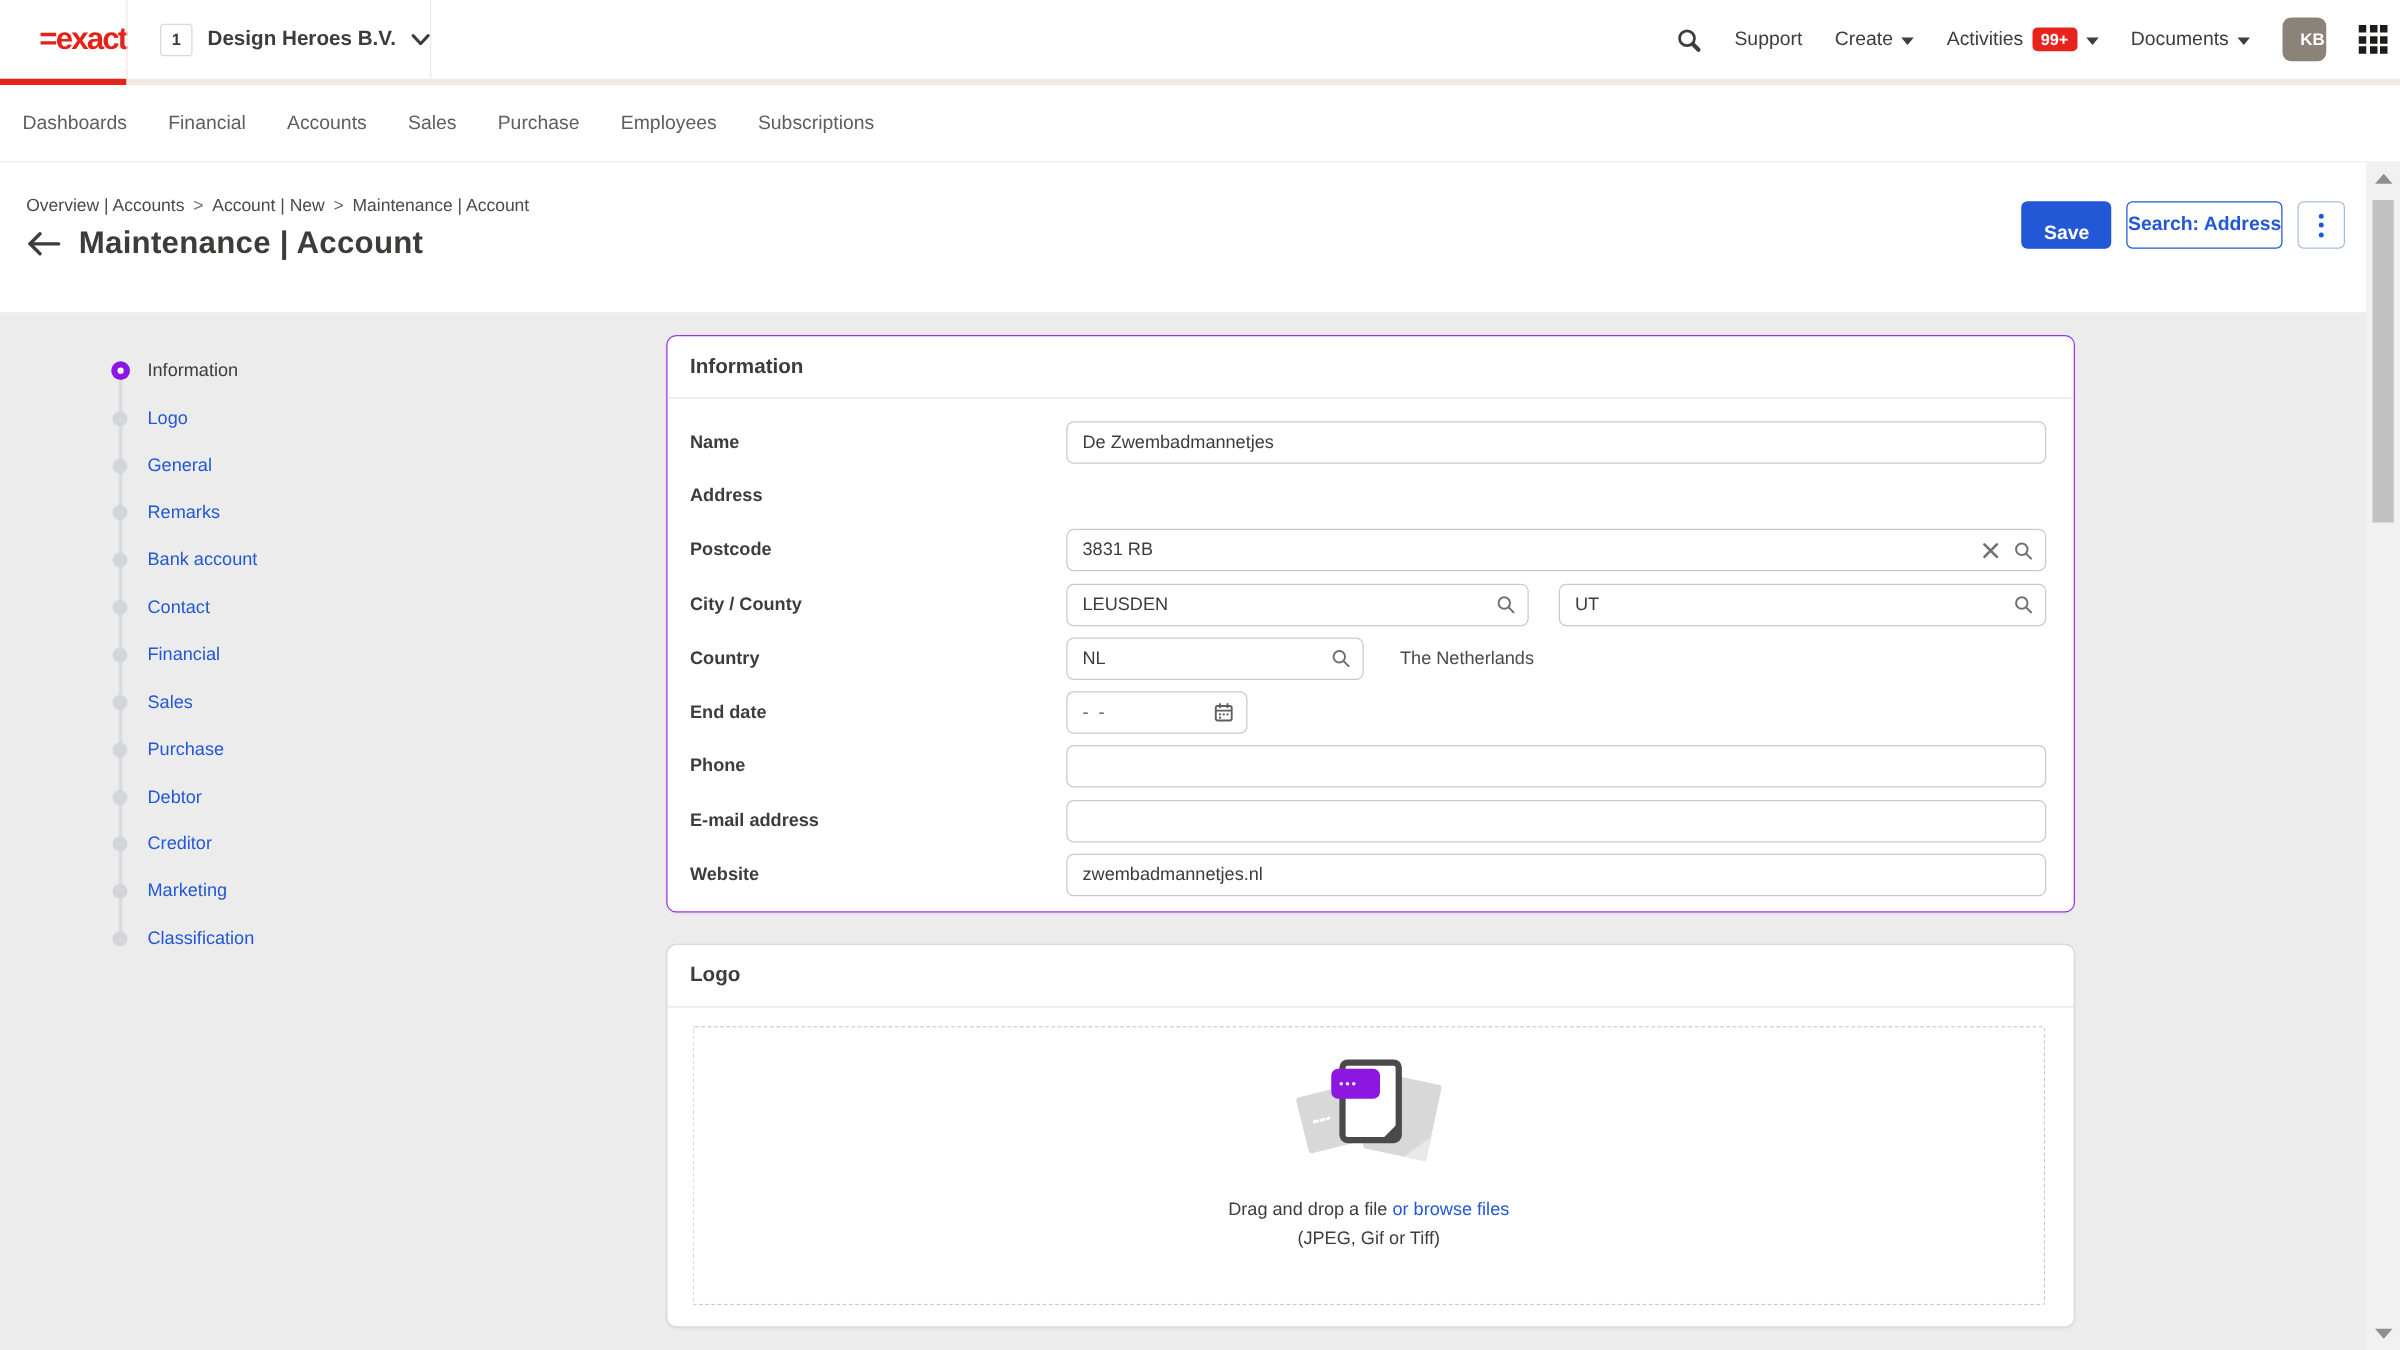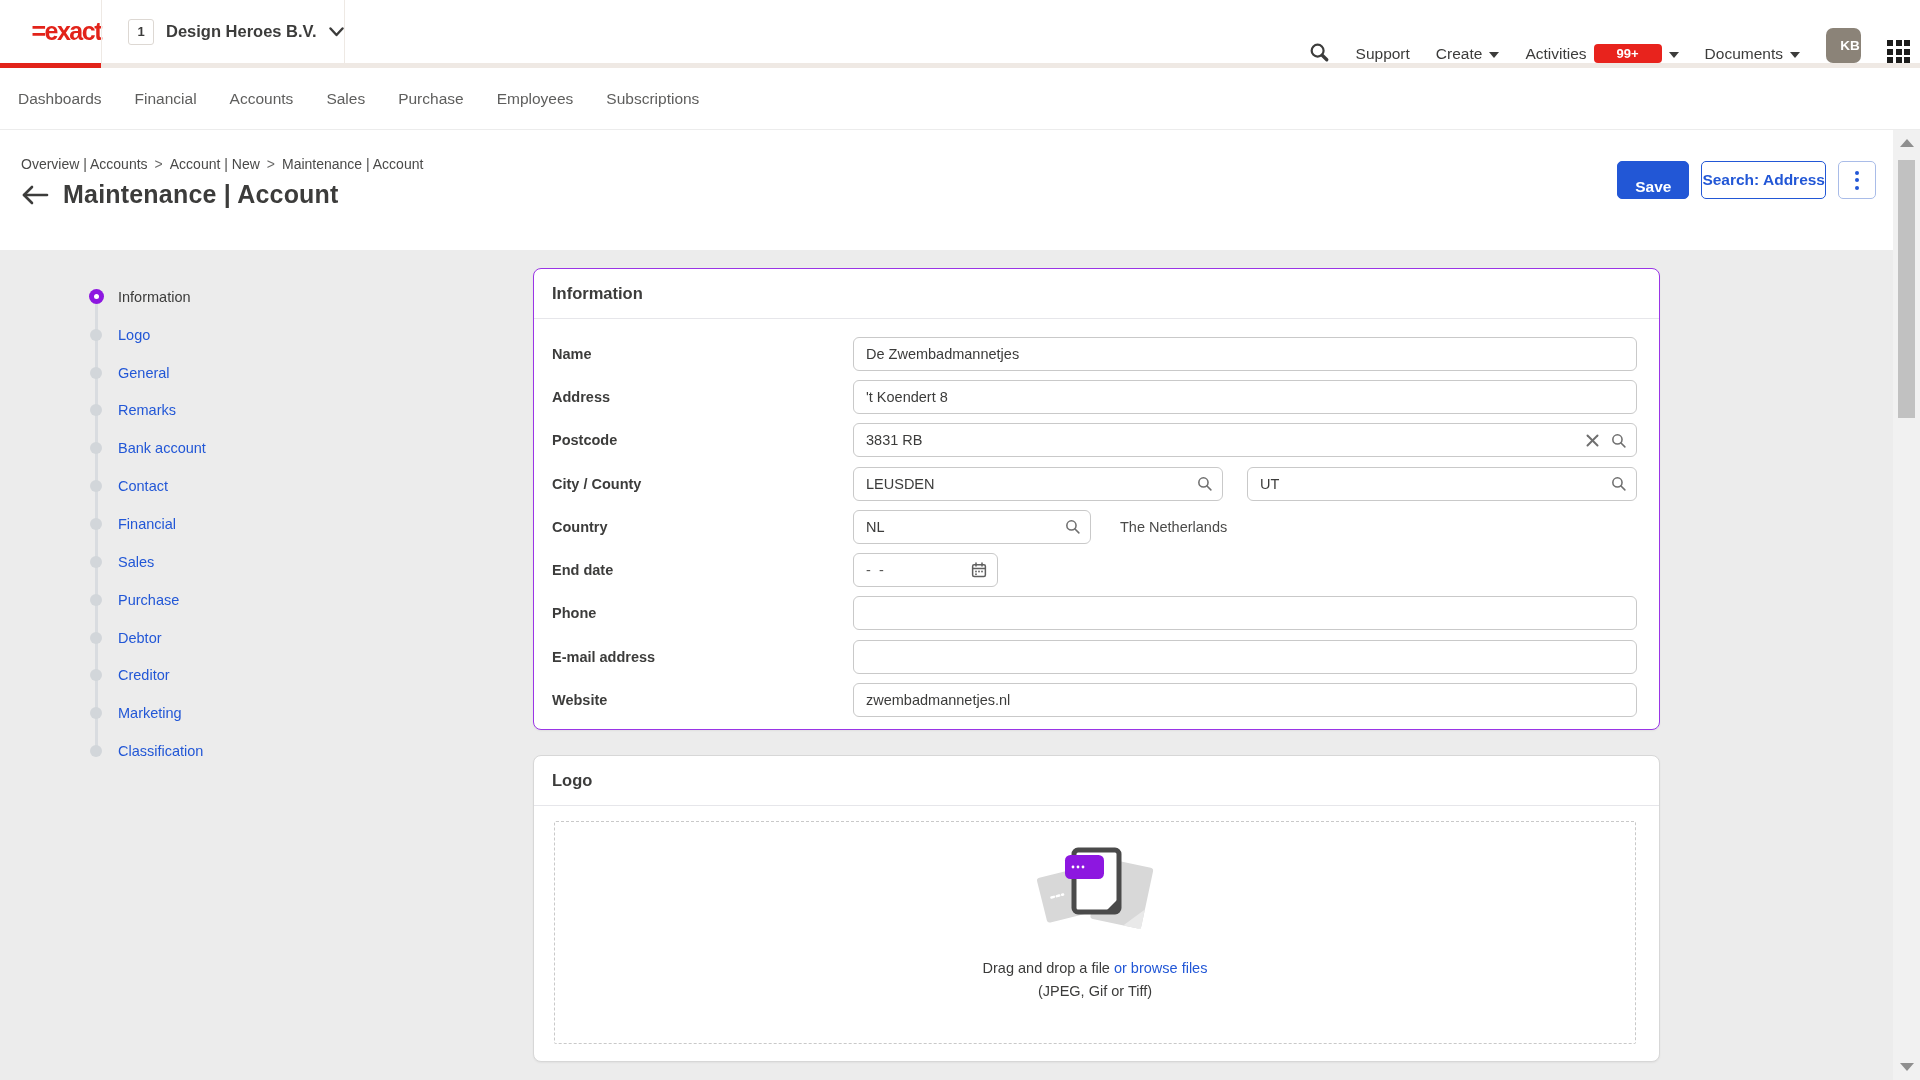--- a/index.html
+++ b/index.html
@@ -13,23 +13,23 @@
   .strip-red { position:absolute; left:0; top:0; width:101px; height:5px; background:#e2231a; }
   .logo-block { position:absolute; left:0; top:0; width:101px; height:63px;
                 display:flex; align-items:center; justify-content:flex-end; cursor:pointer; }
   .logo-text { color:#e2231a; font-weight:800; font-size:25px; letter-spacing:-1.5px; }
   .company-block { position:absolute; left:101px; top:0; width:244px; height:63px;
                    border-left:1px solid #eee9e4; border-right:1px solid #eee9e4;
                    display:flex; align-items:center; gap:12px; padding-left:26px; cursor:pointer; }
   .company-num { width:26px; height:26px; border:1px solid #ddd8d3; border-radius:3px; background:#fff;
                  display:flex; align-items:center; justify-content:center; font-size:13px; font-weight:700; color:#3c3c3b; }
   .company-name { font-size:16.5px; font-weight:700; color:#3c3c3b; white-space:nowrap; }
-  .topbar-right { position:absolute; right:10px; top:0; height:63px; display:flex; align-items:flex-end; gap:26px; }
+  .topbar-right { position:absolute; right:10px; top:0; height:63px; display:flex; align-items:center; gap:26px; }
   .tb-item { display:flex; align-items:center; gap:7px; font-size:15.5px; color:#3c3c3b; cursor:pointer; white-space:nowrap; }
-  .badge-99 { background:#e8231d; color:#fff; font-size:13px; font-weight:700; padding:3px 23px; border-radius:4px; line-height:1; }
+  .badge-99 { background:#e8231d; color:#fff; font-size:13px; font-weight:700; padding:3px 7px; border-radius:4px; line-height:1; }
   .caret { width:0; height:0; border-left:5px solid transparent; border-right:5px solid transparent; border-top:6px solid #3c3c3b; margin-top:2px; }
   .avatar { width:35px; height:35px; border-radius:7px; background:#8b8378; color:#fff; font-size:13.5px; font-weight:700;
             display:flex; align-items:center; justify-content:center; cursor:pointer;padding-left:13px; }
   .grid-icon { display:grid; grid-template-columns:repeat(3,6px); grid-template-rows:repeat(3,6px); gap:2.5px; cursor:pointer; }
   .grid-icon span { background:#1c1c1b; }
 
   
   .mainnav { position:absolute; top:68px; left:0; width:1920px; height:62px; background:#fff;
              display:flex; align-items:center; gap:33px; padding-left:18px; border-bottom:1px solid #ececec; }
   .mainnav a { font-size:15.5px; color:#5e5e5d; text-decoration:none; cursor:pointer; white-space:nowrap; }
@@ -256,23 +256,20 @@
 
         <div class="form-row">
           <label>Name</label>
           <div class="fwrap">
             <input class="txt" type="text" value="De Zwembadmannetjes" style="">
           </div>
         </div>
 
         <div class="form-row">
           <label>Address</label>
-          <div class="fwrap">
-            <input class="txt" type="text" value="'t Koendert 8" style="">
-          </div>
         </div>
 
         <div class="form-row">
           <label>Postcode</label>
           <div class="fwrap">
             <input class="txt pad-r2" type="text" value="3831 RB" style="">
             <span class="in-icons">
               <span class="icon-btn">
                 <svg width="15" height="15" viewBox="0 0 15 15">
                   <line x1="2.5" y1="2.5" x2="12.5" y2="12.5" stroke="#6f6f6f" stroke-width="2" stroke-linecap="round"></line>

